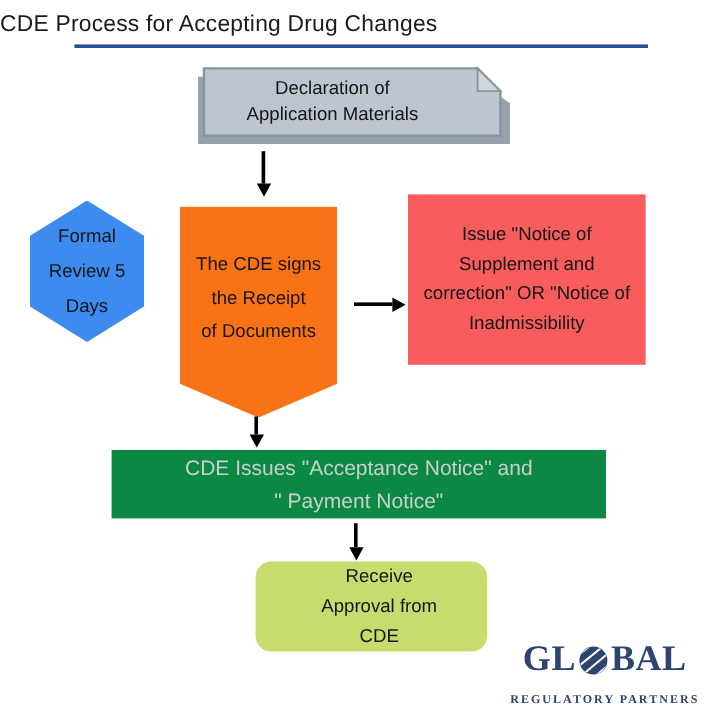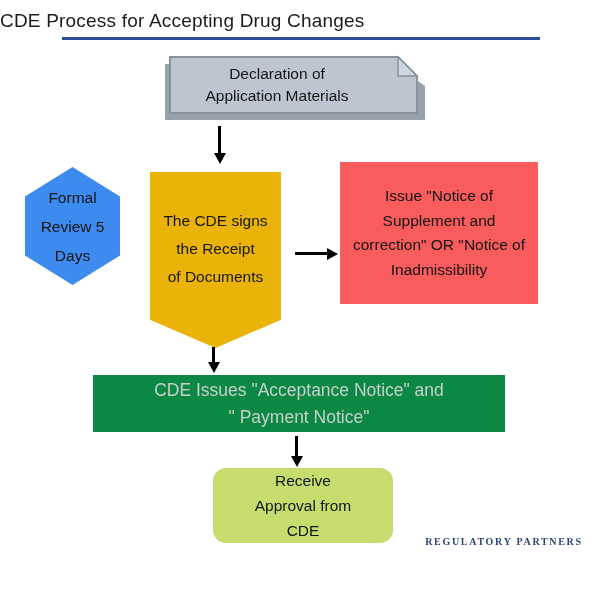--- a/index.html
+++ b/index.html
@@ -42,21 +42,21 @@
   
   .red-box { left:340px; top:162px; width:198px; height:142px; line-height:24.5px; }
 
   
   .green-bar {
     left:93px; top:375px; width:412px; height:57px;
     font-size:17.5px; line-height:27px; color:#c7d0ca;
   }
 
   
-  .approval-box { left:213px; top:468px; width:180px; height:75px; border-radius:13px; line-height:25px; }
+  .approval-box { left:213px; top:468px; width:180px; height:75px; border-radius:13px; line-height:25px;padding-left:13px; }
 
   
   .arr-v { display:flex; flex-direction:column; align-items:center; }
   .arr-v .shaft { width:3.5px; flex:1; background:#000; }
   .arr-v .head { width:0; height:0; border-left:6.5px solid transparent; border-right:6.5px solid transparent; border-top:11px solid #000; }
   .arr-r { display:flex; flex-direction:row; align-items:center; }
   .arr-r .shaft { height:3.5px; flex:1; background:#000; }
   .arr-r .head { width:0; height:0; border-top:6.5px solid transparent; border-bottom:6.5px solid transparent; border-left:11px solid #000; }
   .arrow-a { left:213px; top:126px; width:13px; height:38px; }
   .arrow-b { left:295px; top:247px; width:43px; height:13px; }
@@ -66,21 +66,21 @@
   
   .logo { left:424px; top:534px; width:160px; display:flex; flex-direction:column; align-items:center; }
   .logo-word {
     display:flex; align-items:center; gap:1px;
     font-family:"Liberation Serif", serif; font-weight:bold;
     font-size:30px; color:#2d4470; line-height:30px; letter-spacing:0.5px;
   }
   .logo-globe { margin:2px 1px 0 1px; }
   .logo-sub {
     font-family:"Liberation Serif", serif; font-weight:bold;
-    font-size:10px; letter-spacing:1.7px; color:#2d4470; margin-top:2px; white-space:nowrap;
+    font-size:10px; letter-spacing:1.7px; color:#2d4470; margin-top:14px; white-space:nowrap;
   }
 </style>
 </head>
 <body>
 
 <div class="abs title">CDE Process for Accepting Drug Changes</div>
 <div class="abs title-rule" style="background-color: rgb(43, 79, 150);"></div>
 
 <svg class="abs doc-svg" width="270" height="72" viewBox="0 0 270 72">
   <polygon points="5,12 233,12 265,34 265,68 5,68" fill="#97a1ac"></polygon>
@@ -92,21 +92,21 @@
 
 <div class="abs arr-v arrow-a">
     <div class="shaft"></div>
     <div class="head"></div>
   </div>
 
 <div class="abs node-text hexagon" style="background-color: rgb(62, 139, 240);">Formal
 Review 5
 Days</div>
 
-<div class="abs node-text banner" style="background-color: #eab308;">The CDE signs
+<div class="abs node-text banner" style="background-color: #f97316;">The CDE signs
 the Receipt
 of Documents</div>
 
 <div class="abs arr-r arrow-b">
     <div class="shaft"></div>
     <div class="head"></div>
   </div>
 
 <div class="abs node-text red-box" style="background-color: rgb(249, 92, 92);">Issue "Notice of
 Supplement and
@@ -124,14 +124,32 @@
 <div class="abs arr-v arrow-d">
     <div class="shaft"></div>
     <div class="head"></div>
   </div>
 
 <div class="abs node-text approval-box" style="background-color: rgb(198, 221, 110);">Receive
 Approval from
 CDE</div>
 
 <div class="abs logo">
+  <div class="logo-word">
+    <span>GL</span>
+    <svg class="logo-globe" width="25" height="25" viewBox="0 0 30 30">
+      <defs>
+          <clipPath id="gclip">
+            <circle cx="15" cy="15" r="13.5"></circle>
+          </clipPath>
+        </defs>
+      <circle cx="15" cy="15" r="14" fill="#2d4470"></circle>
+      <g clip-path="url(#gclip)" stroke="#ffffff" stroke-width="2">
+        <line x1="-8" y1="16" x2="22" y2="-8"></line>
+        <line x1="-4" y1="24" x2="28" y2="-2"></line>
+        <line x1="2" y1="31" x2="33" y2="5"></line>
+        <line x1="9" y1="37" x2="38" y2="13"></line>
+      </g>
+    </svg>
+    <span>BAL</span>
+  </div>
   <div class="logo-sub">REGULATORY PARTNERS</div>
 </div>
 
 </body></html>

